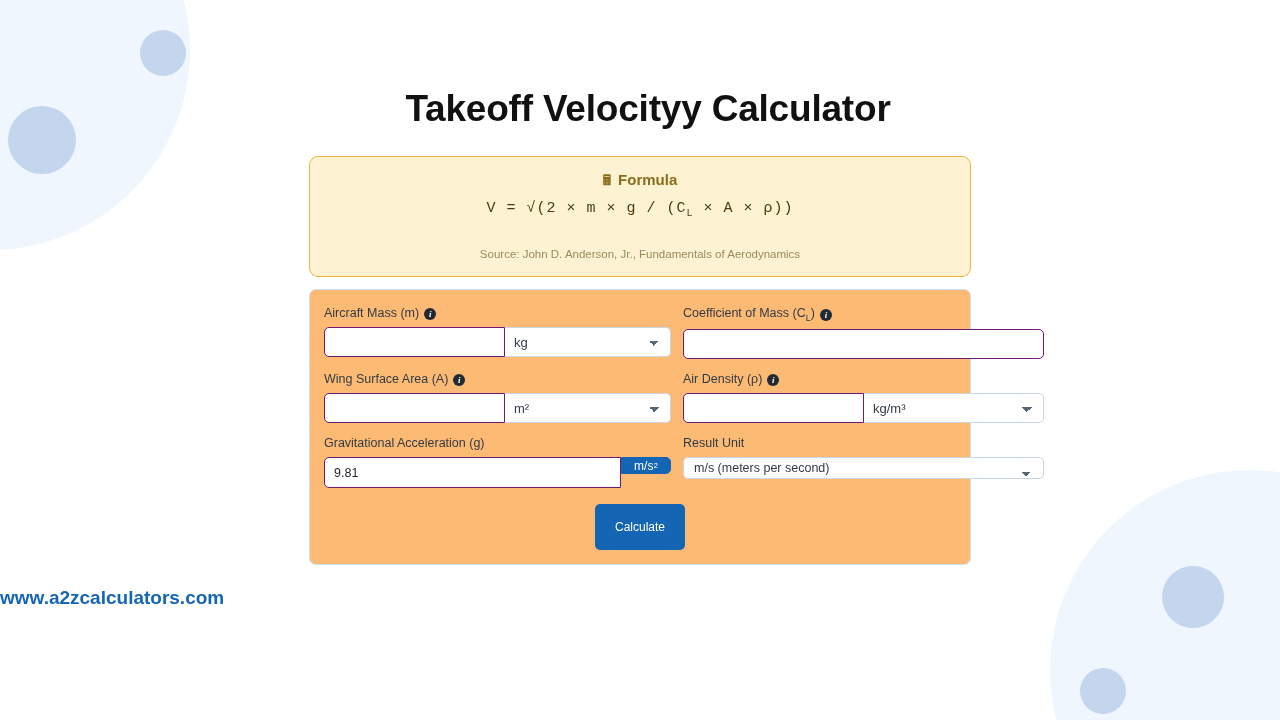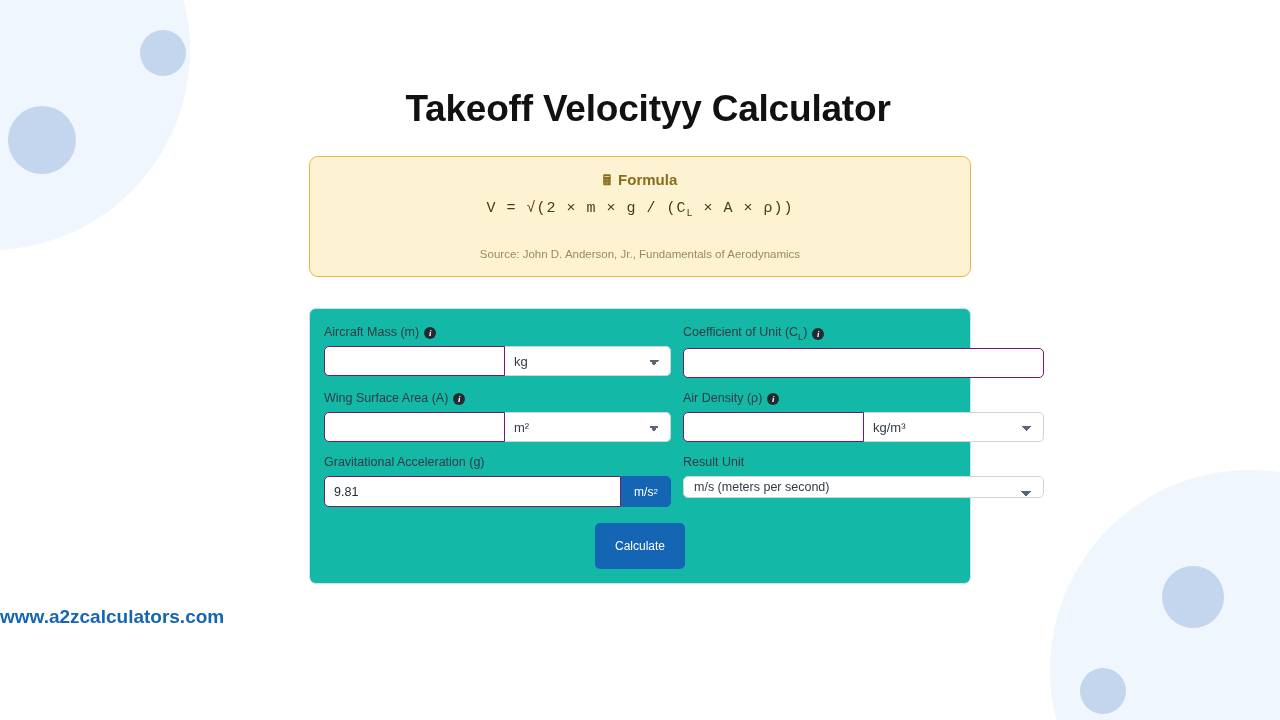--- a/index.html
+++ b/index.html
@@ -97,22 +97,22 @@
   }
   .formula-expr sub { font-size: 10px; }
   .formula-source {
     font-size: 11.5px;
     color: #9a8a5e;
   }
 
   
   .panel {
     width: 662px;
-    margin: 31px auto 0 auto;
-    background: #14b8a6;
+    margin: 12px auto 0 auto;
+    background: #fdba74;
     border: 1px solid #cfe0ef;
     border-radius: 7px;
     padding: 16px 14px 14px 14px;
   }
   .grid {
     display: grid;
     grid-template-columns: 1fr 1fr;
     column-gap: 12px;
     row-gap: 0;
   }
@@ -202,21 +202,21 @@
     background-size: 5px 5px, 5px 5px;
     background-repeat: no-repeat;
     outline: none;
   }
   .g-row .txt {
     height: 31px;
     border-radius: 5px 0 0 5px;
   }
   .unit-fixed {
     width: 50px;
-    height: 31px;
+    height: 17px;
     background: #1565b5;
     color: #ffffff;
     font-size: 12px;
     display: flex;
     align-items: center;
     justify-content: center;
     border: 1px solid #1565b5;
     border-radius: 0 5px 5px 0;
   }
   .unit-fixed sup { font-size: 8px; }
@@ -279,21 +279,21 @@
           <div class="input-row">
             <input class="txt" type="text" value="" style="">
             <select class="unit-select">
               <option>kg</option>
             </select>
           </div>
         </div>
 
         <div class="field">
           <div class="field-label">
-            <span><span>Coefficient of Unit (C</span><sub>L</sub><span>)</span></span>
+            <span><span>Coefficient of Mass (C</span><sub>L</sub><span>)</span></span>
             <span class="info-icon">i</span>
           </div>
           <div class="input-row">
             <input class="txt solo" type="text" value="" style="">
           </div>
         </div>
 
         <div class="field">
           <div class="field-label">
             <span>Wing Surface Area (A)</span>

